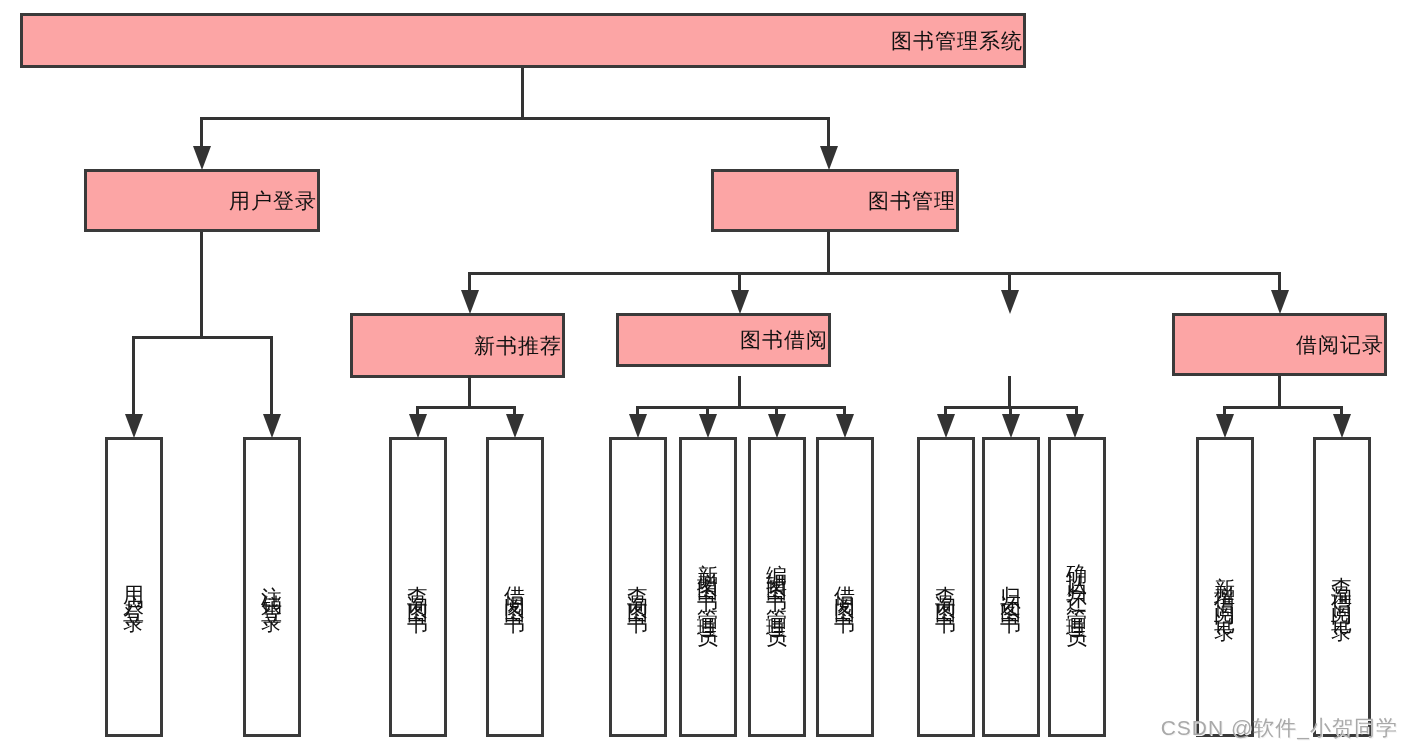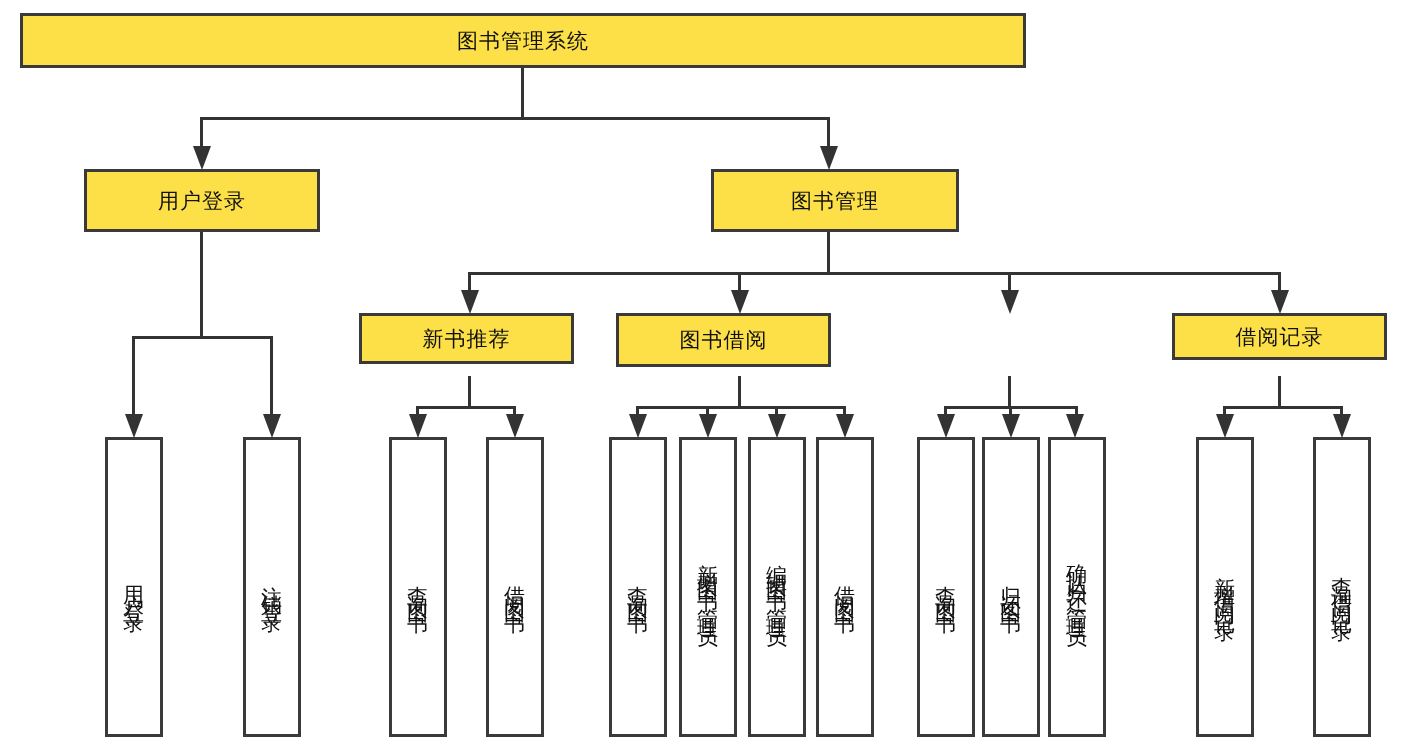--- a/index.html
+++ b/index.html
@@ -1,22 +1,22 @@
 <!DOCTYPE html>
 <html><head>
 <meta charset="utf-8">
 <style>
   html,body{margin:0;padding:0;background:#fff;}
   .canvas{
     position:relative;width:1405px;height:747px;background:#fff;overflow:hidden;
     font-family:"Liberation Sans",sans-serif;color:#111;
   }
   .hbox{
-    position:absolute;box-sizing:border-box;background:#fde047;
-    border:3px solid #3a3a3a;display:flex;align-items:center;justify-content:center;
+    position:absolute;box-sizing:border-box;background:#fca5a5;
+    border:3px solid #3a3a3a;display:flex;align-items:center;justify-content:flex-end;
     font-size:21px;letter-spacing:1px;white-space:nowrap;
   }
   .vbox{
     position:absolute;box-sizing:border-box;background:#fff;
     border:3px solid #3a3a3a;display:flex;align-items:center;justify-content:center;
     top:437px;width:58px;height:300px;
   }
   .vbox span{
     writing-mode:vertical-rl;text-orientation:mixed;
     font-size:21px;letter-spacing:9px;line-height:1;
@@ -43,27 +43,27 @@
     <span>图书管理系统</span>
   </div>
 
   <div class="hbox" style="left:84px;top:169px;width:236px;height:63px">
     <span>用户登录</span>
   </div>
   <div class="hbox" style="left:711px;top:169px;width:248px;height:63px">
     <span>图书管理</span>
   </div>
 
-  <div class="hbox" style="left:359px;top:313px;width:215px;height:51px">
+  <div class="hbox" style="left:350px;top:313px;width:215px;height:65px">
     <span>新书推荐</span>
   </div>
   <div class="hbox" style="left:616px;top:313px;width:215px;height:54px">
     <span>图书借阅</span>
   </div>
-  <div class="hbox" style="left:1172px;top:313px;width:215px;height:47px">
+  <div class="hbox" style="left:1172px;top:313px;width:215px;height:63px">
     <span>借阅记录</span>
   </div>
 
   <div class="vbox" style="left:105px">
     <span>用户登录</span>
   </div>
   <div class="vbox" style="left:243px">
     <span>注销登录</span>
   </div>
   <div class="vbox" style="left:389px">
@@ -148,14 +148,15 @@
   <div class="arrow" style="left:629px;top:414px"></div>
   <div class="arrow" style="left:699px;top:414px"></div>
   <div class="arrow" style="left:768px;top:414px"></div>
   <div class="arrow" style="left:836px;top:414px"></div>
   <div class="arrow" style="left:937px;top:414px"></div>
   <div class="arrow" style="left:1002px;top:414px"></div>
   <div class="arrow" style="left:1066px;top:414px"></div>
   <div class="arrow" style="left:1216px;top:414px"></div>
   <div class="arrow" style="left:1333px;top:414px"></div>
 
+  <div class="watermark">CSDN @软件_小贺同学</div>
 
 </div>
 
 </body></html>

